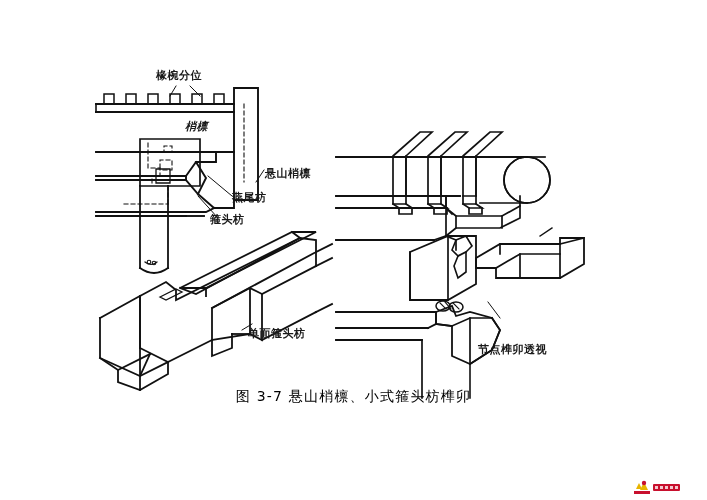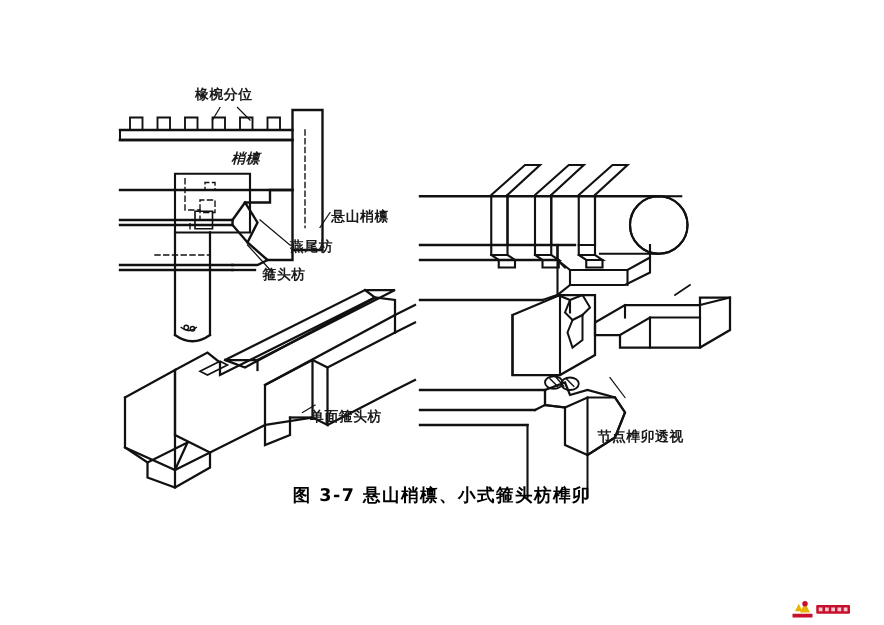--- a/index.html
+++ b/index.html
@@ -32,21 +32,21 @@
     color: #1a1a1a;
     white-space: nowrap;
     letter-spacing: 0.5px;
   }
   .lbl-annot {
     font-size: 11px;
     font-weight: 600;
   }
   .lbl-caption {
     font-size: 14px;
-    font-weight: 700;
+    font-weight: 400;
     letter-spacing: 1.2px;
   }
   .caption-wrap {
     position: absolute;
     left: 0;
     top: 386px;
     width: 707px;
     text-align: center;
   }
   #watermark {

